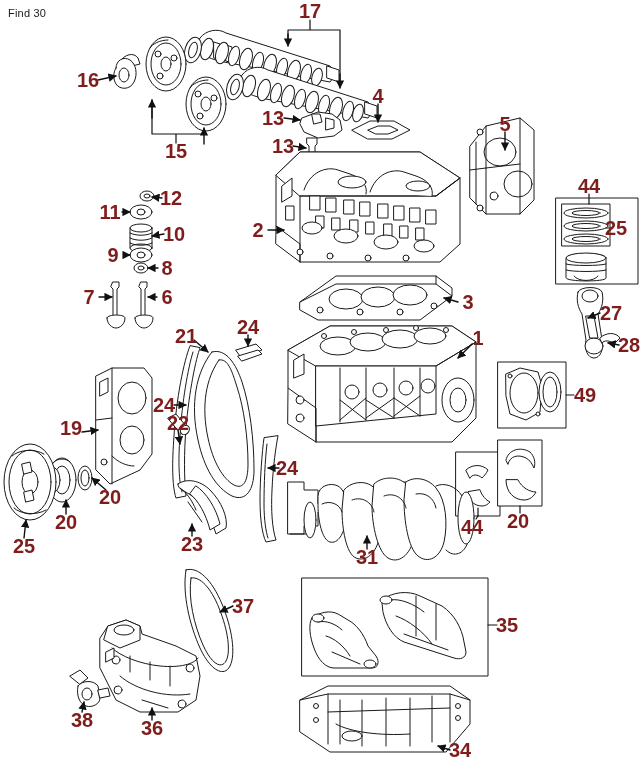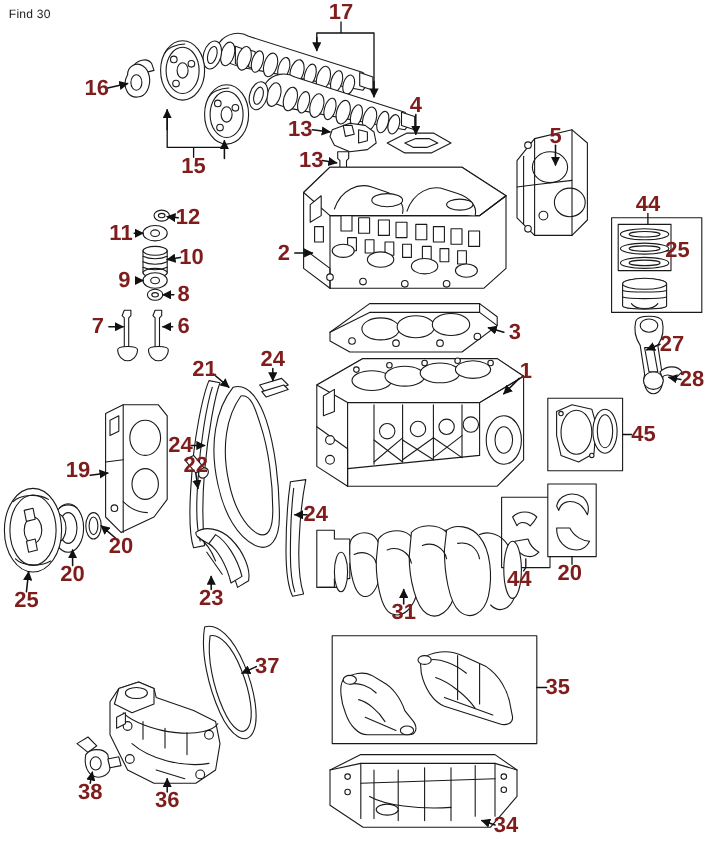--- a/index.html
+++ b/index.html
@@ -580,21 +580,21 @@
   <div class="callout" style="left:248px;top:327px">24</div>
   <div class="callout" style="left:164px;top:405px">24</div>
   <div class="callout" style="left:287px;top:468px">24</div>
   <div class="callout" style="left:616px;top:228px">25</div>
   <div class="callout" style="left:589px;top:186px">44</div>
   <div class="callout" style="left:611px;top:313px">27</div>
   <div class="callout" style="left:629px;top:345px">28</div>
   <div class="callout" style="left:472px;top:527px">44</div>
   <div class="callout" style="left:518px;top:521px">20</div>
   <div class="callout" style="left:367px;top:557px">31</div>
-  <div class="callout" style="left:585px;top:395px">45</div>
+  <div class="callout" style="left:585px;top:395px">49</div>
   <div class="callout" style="left:24px;top:546px">25</div>
   <div class="callout" style="left:460px;top:750px">34</div>
   <div class="callout" style="left:507px;top:625px">35</div>
   <div class="callout" style="left:152px;top:728px">36</div>
   <div class="callout" style="left:243px;top:606px">37</div>
   <div class="callout" style="left:82px;top:720px">38</div>
 
 </div>
 
 </body></html>

